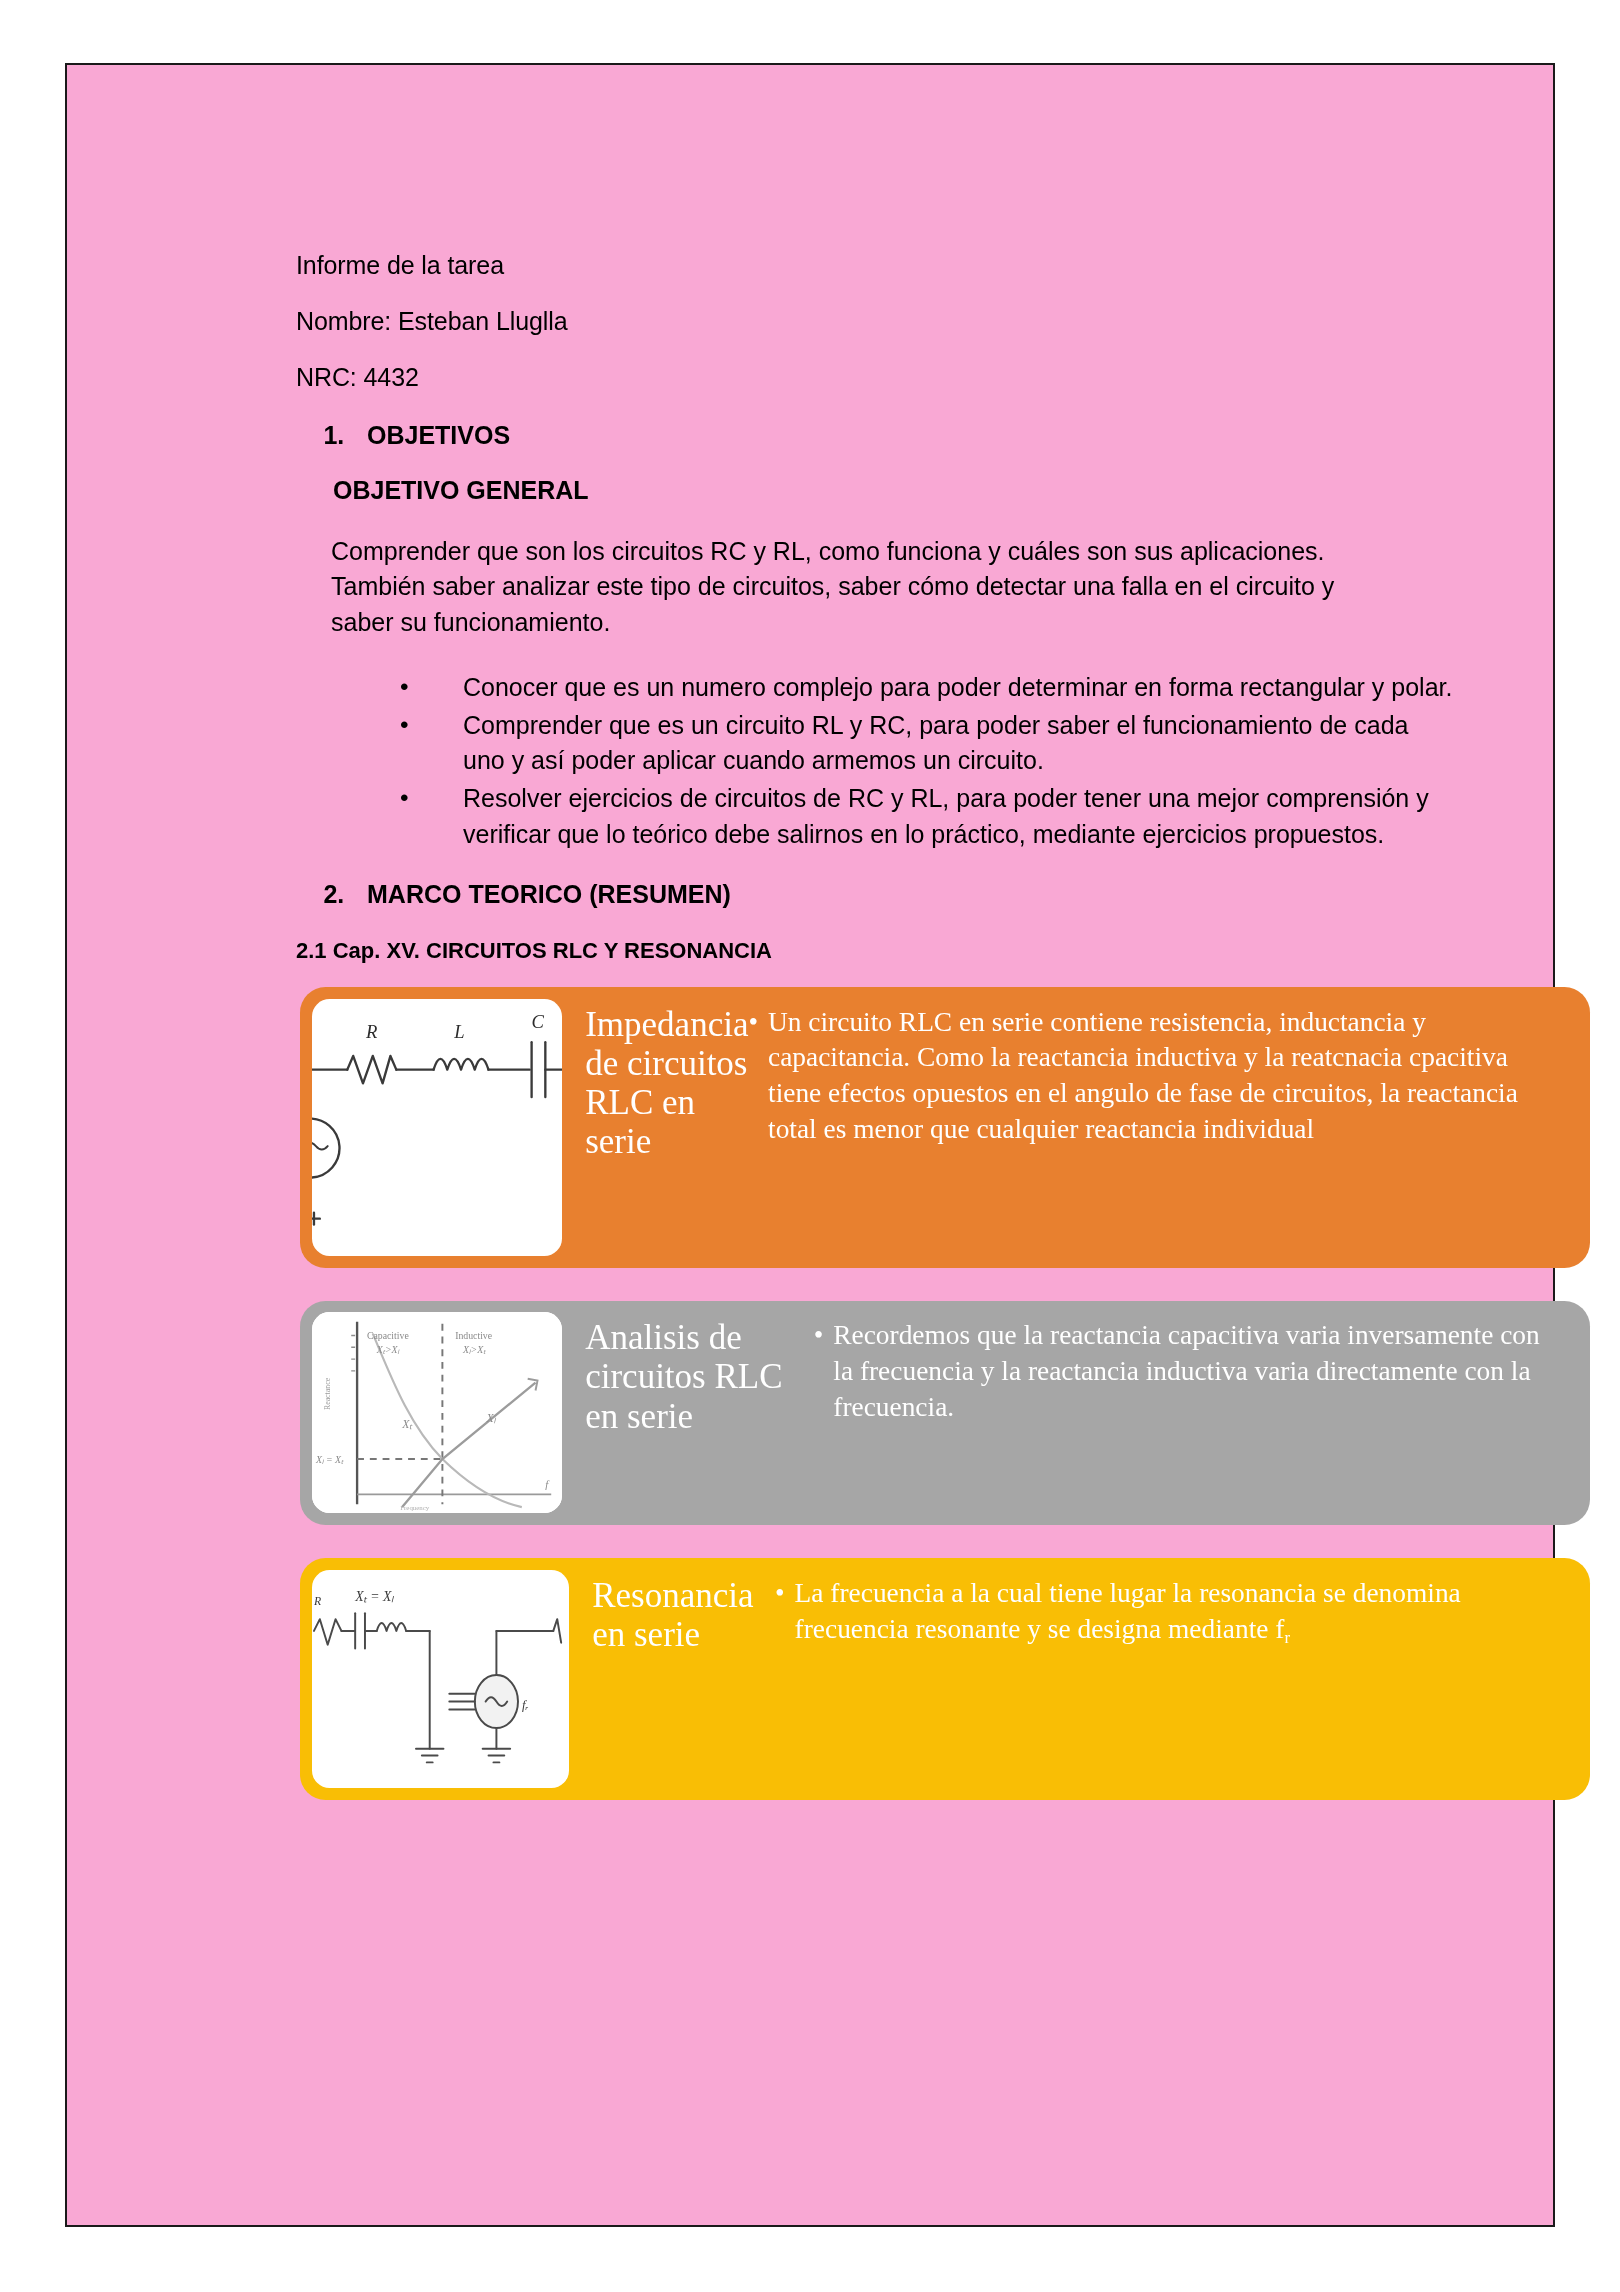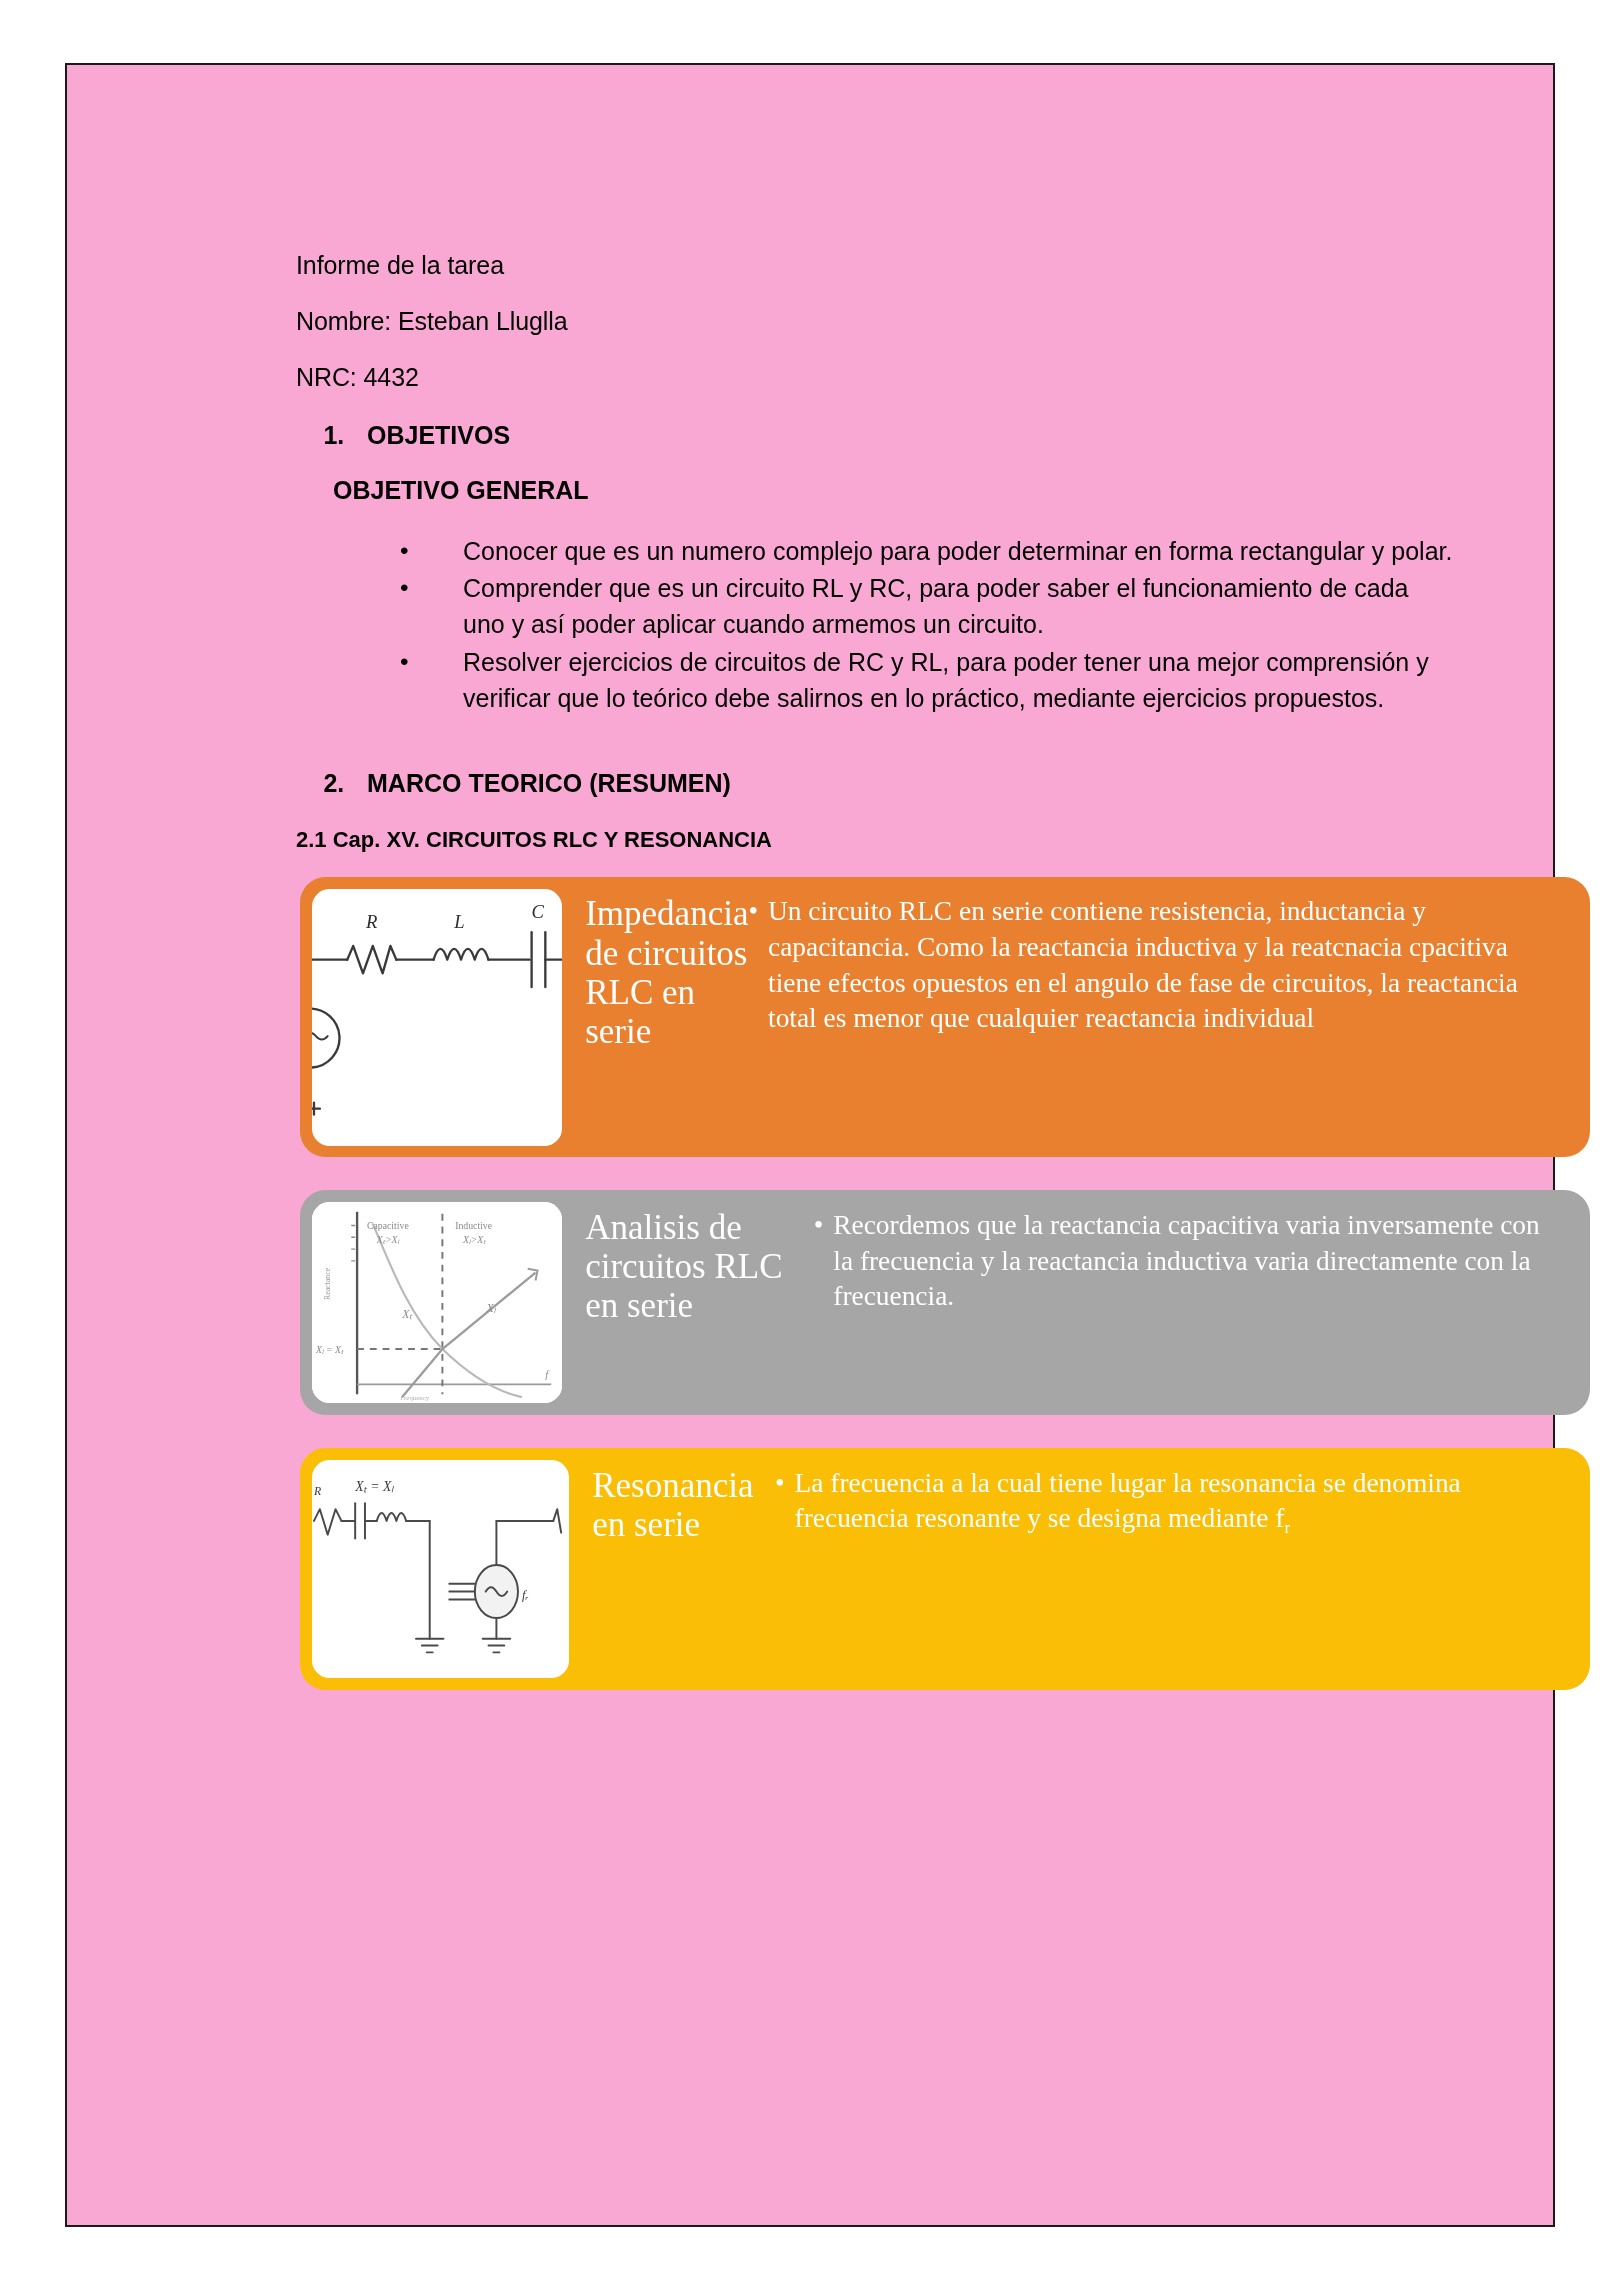--- a/index.html
+++ b/index.html
@@ -72,21 +72,21 @@
     color: #000000;
     line-height: 1.43;
     margin: 0 0 29px 0;
     padding-left: 35px;
     max-width: 1039px;
   }
 
   
   .bullets {
     list-style: none;
-    margin: 0 0 53px 0;
+    margin: 0 0 27px 0;
     padding: 0 0 0 104px;
   }
   .bullets li {
     position: relative;
     font-size: 25px;
     color: #000000;
     line-height: 1.43;
     margin: 0 0 2px 0;
     padding-left: 63px;
     max-width: 990px;
@@ -206,20 +206,21 @@
     <p class="meta-line">Nombre: Esteban Lluglla</p>
     <p class="meta-line">NRC: 4432</p>
 
     <p class="numbered">
       <span class="num">1.</span>
       <span>OBJETIVOS</span>
     </p>
 
     <p class="sub-head indent-1">OBJETIVO GENERAL</p>
 
+    <p class="body-para">Comprender que son los circuitos RC y RL, como funciona y cuáles son sus aplicaciones. También saber analizar este tipo de circuitos, saber cómo detectar una falla en el circuito y saber su funcionamiento.</p>
 
 
     <ul class="bullets">
       <li>Conocer que es un numero complejo para poder determinar en forma rectangular y polar.</li>
       <li>Comprender que es un circuito RL y RC, para poder saber el funcionamiento de cada uno y así poder aplicar cuando armemos un circuito.</li>
       <li>Resolver ejercicios de circuitos de RC y RL, para poder tener una mejor comprensión y verificar que lo teórico debe salirnos en lo práctico, mediante ejercicios propuestos.</li>
     </ul>
 
     <p class="heading-2">
       <span class="num">2.</span>

